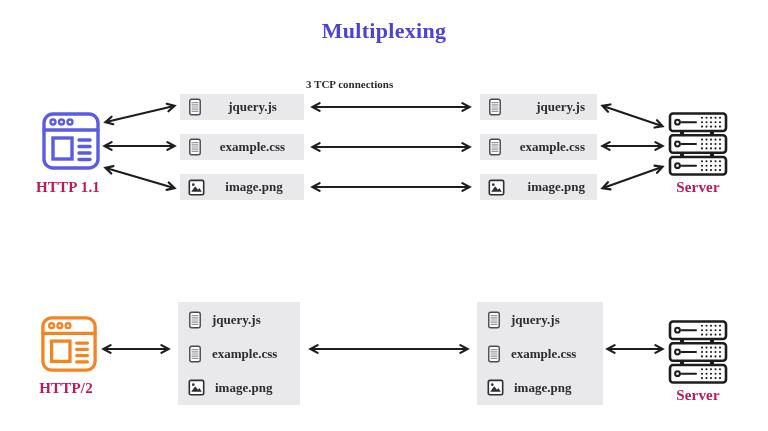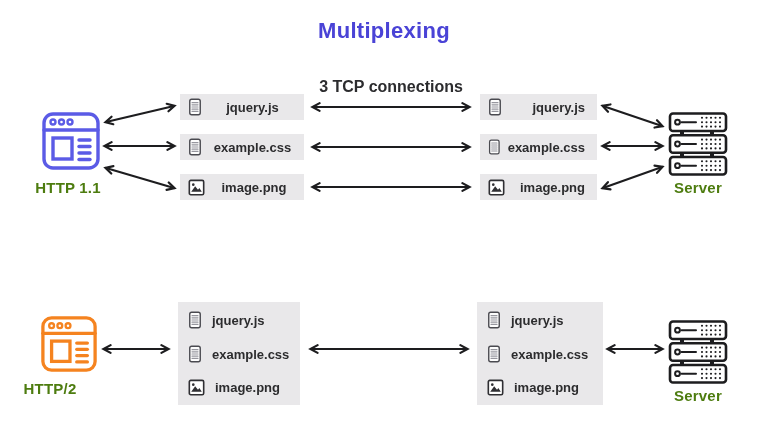--- a/index.html
+++ b/index.html
@@ -1,18 +1,18 @@
 <!DOCTYPE html>
 <html style="--title: #4a43d6; --http11-accent: #5b5be6; --http2-accent: #f5831f; --box-bg: #e9e8ea; --arrow: #1d1d1f; --text: #2c2c2e;"><head>
 <meta charset="utf-8">
 <style>
   html,body{margin:0;padding:0;background:#fff;}
   .canvas{
     position:relative;width:768px;height:431px;background:#ffffff;
-    font-family:Liberation Sans, sans-serif;overflow:hidden;
+    font-family:Liberation Serif, serif;overflow:hidden;
   }
   .title{
     position:absolute;left:0;top:18px;width:768px;text-align:center;
     font-size:22px;font-weight:800;letter-spacing:.3px;
     color:var(--title,#4a43d6);
   }
   .arrows{position:absolute;left:0;top:0;width:768px;height:431px;pointer-events:none;}
   .filebox{
     position:absolute;height:26px;background:var(--box-bg,#e9e8ea);
     display:flex;align-items:center;gap:7px;padding:0 8px;box-sizing:border-box;
@@ -24,24 +24,24 @@
   .filebox.ralign .fname{text-align:right;padding-right:4px;}
   .groupbox{
     position:absolute;background:var(--box-bg,#e9e8ea);
     display:flex;flex-direction:column;justify-content:space-between;
     padding:9px 10px;box-sizing:border-box;
   }
   .grow{display:flex;align-items:center;gap:10px;}
   .grow .fname{font-size:13px;font-weight:700;color:var(--text,#2c2c2e);white-space:nowrap;}
   .node-label{
     position:absolute;text-align:center;font-size:15px;font-weight:800;
-    color:#4d7c0f;letter-spacing:.2px;white-space:nowrap;
+    color:#be185d;letter-spacing:.2px;white-space:nowrap;
   }
   .conn-label{
-    position:absolute;text-align:center;font-size:16px;font-weight:700;
+    position:absolute;text-align:left;font-size:11px;font-weight:700;
     color:var(--text,#2c2c2e);white-space:nowrap;
   }
   .browser{position:absolute;}
   .browser.blue{color:var(--http11-accent,#5b5be6);}
   .browser.orange{color:var(--http2-accent,#f5831f);}
   .server{position:absolute;color:#1d1d1f;}
   .icon{display:block;}
 </style>
 </head>
 <body>
@@ -231,21 +231,21 @@
   </div>
 
   <svg class="server icon" style="left:668px;top:112px" width="60" height="64">
       <use href="#icon-server"></use>
     </svg>
   <div class="node-label" style="left:664px;top:179px;width:68px">Server</div>
 
   <svg class="browser orange icon" style="left:40px;top:314px" width="58" height="60">
       <use href="#icon-browser"></use>
     </svg>
-  <div class="node-label" style="left:0;top:380px;width:100px">HTTP/2</div>
+  <div class="node-label" style="left:16px;top:380px;width:100px">HTTP/2</div>
 
   <div class="groupbox" style="left:178px;top:302px;width:122px;height:103px">
     <div class="grow">
       <svg class="icon" width="14" height="18">
           <use href="#icon-doc"></use>
         </svg>
       <span class="fname">jquery.js</span>
     </div>
     <div class="grow">
       <svg class="icon" width="14" height="18">

